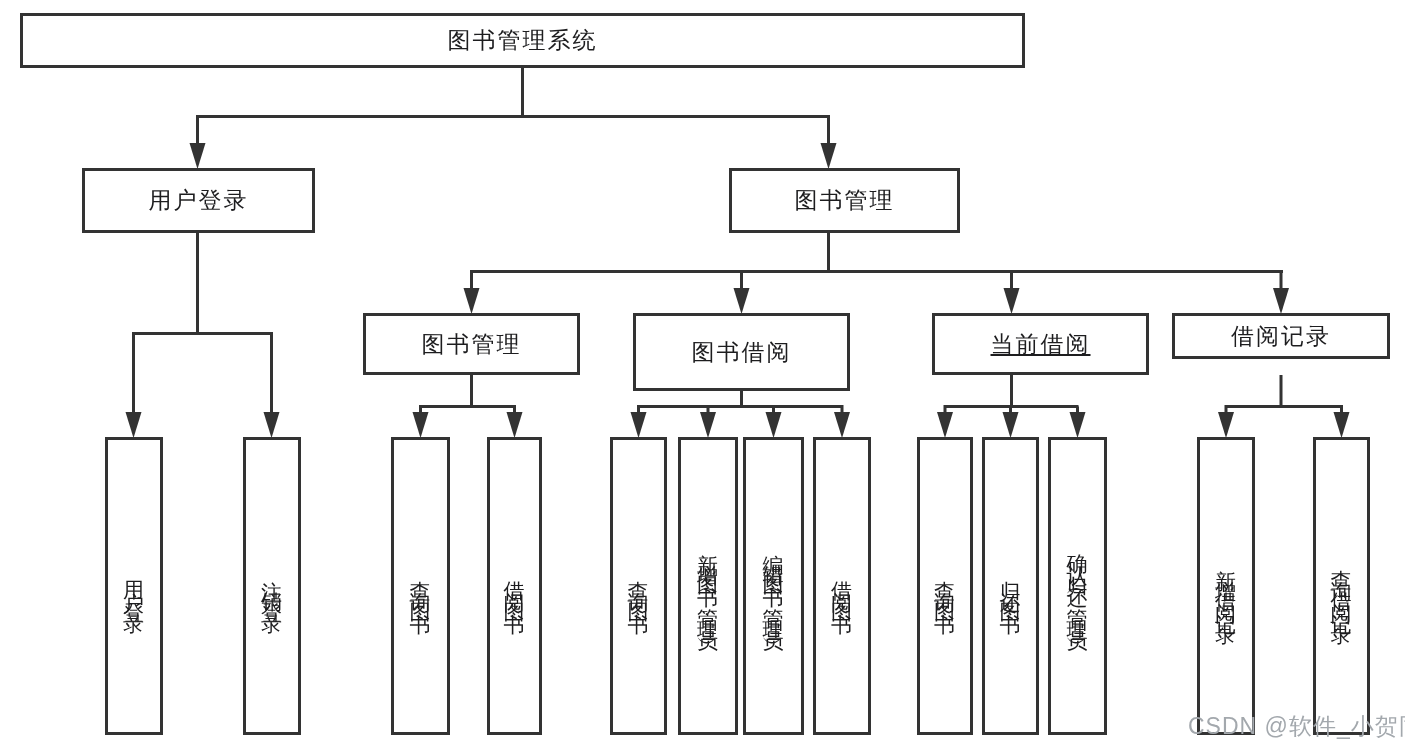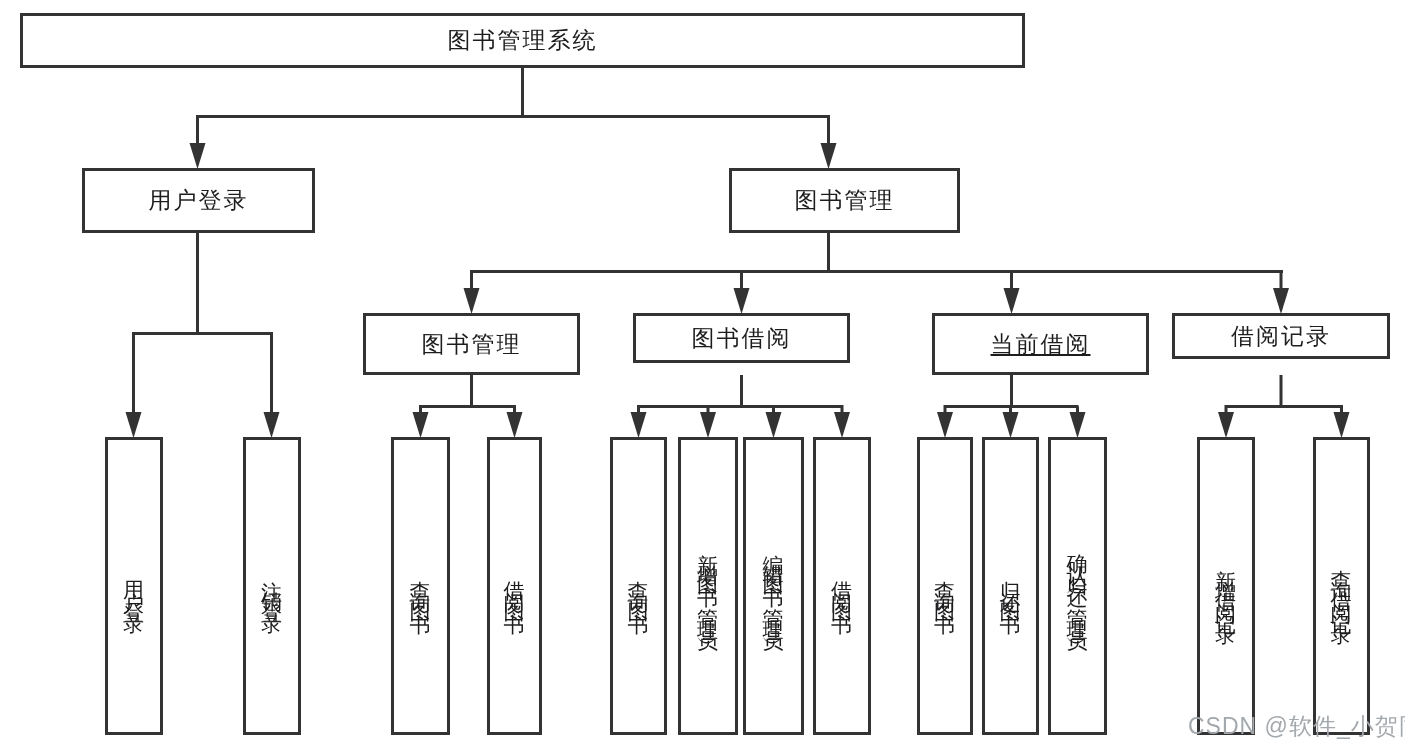--- a/index.html
+++ b/index.html
@@ -84,21 +84,21 @@
       <polygon points="1333.5,412 1349.5,412 1341.5,438"></polygon>
     </g>
   </svg>
 
   <div class="node h-node" style="left:20px;top:13px;width:1005px;height:55px;">图书管理系统</div>
 
   <div class="node h-node" style="left:82px;top:168px;width:233px;height:65px;">用户登录</div>
   <div class="node h-node" style="left:713px;top:168px;width:231px;height:65px;margin-left:16px;">图书管理</div>
 
   <div class="node h-node" style="left:363px;top:313px;width:217px;height:62px;">图书管理</div>
-  <div class="node h-node" style="left:633px;top:313px;width:217px;height:50px;font-family:Liberation Mono, monospace;">图书借阅</div>
+  <div class="node h-node" style="left:633px;top:313px;width:217px;height:78px;font-family:Liberation Mono, monospace;">图书借阅</div>
   <div class="node h-node" style="left:932px;top:313px;width:217px;height:62px;text-decoration:underline;">当前借阅</div>
   <div class="node h-node" style="left:1172px;top:313px;width:218px;height:46px;">借阅记录</div>
 
   <div class="node v-node" style="left:105px;width:58px;">用户登录</div>
   <div class="node v-node" style="left:243px;width:58px;">注销登录</div>
 
   <div class="node v-node" style="left:391px;width:59px;">查询图书</div>
   <div class="node v-node" style="left:487px;width:55px;">借阅图书</div>
 
   <div class="node v-node" style="left:610px;width:57px;">查询图书</div>

